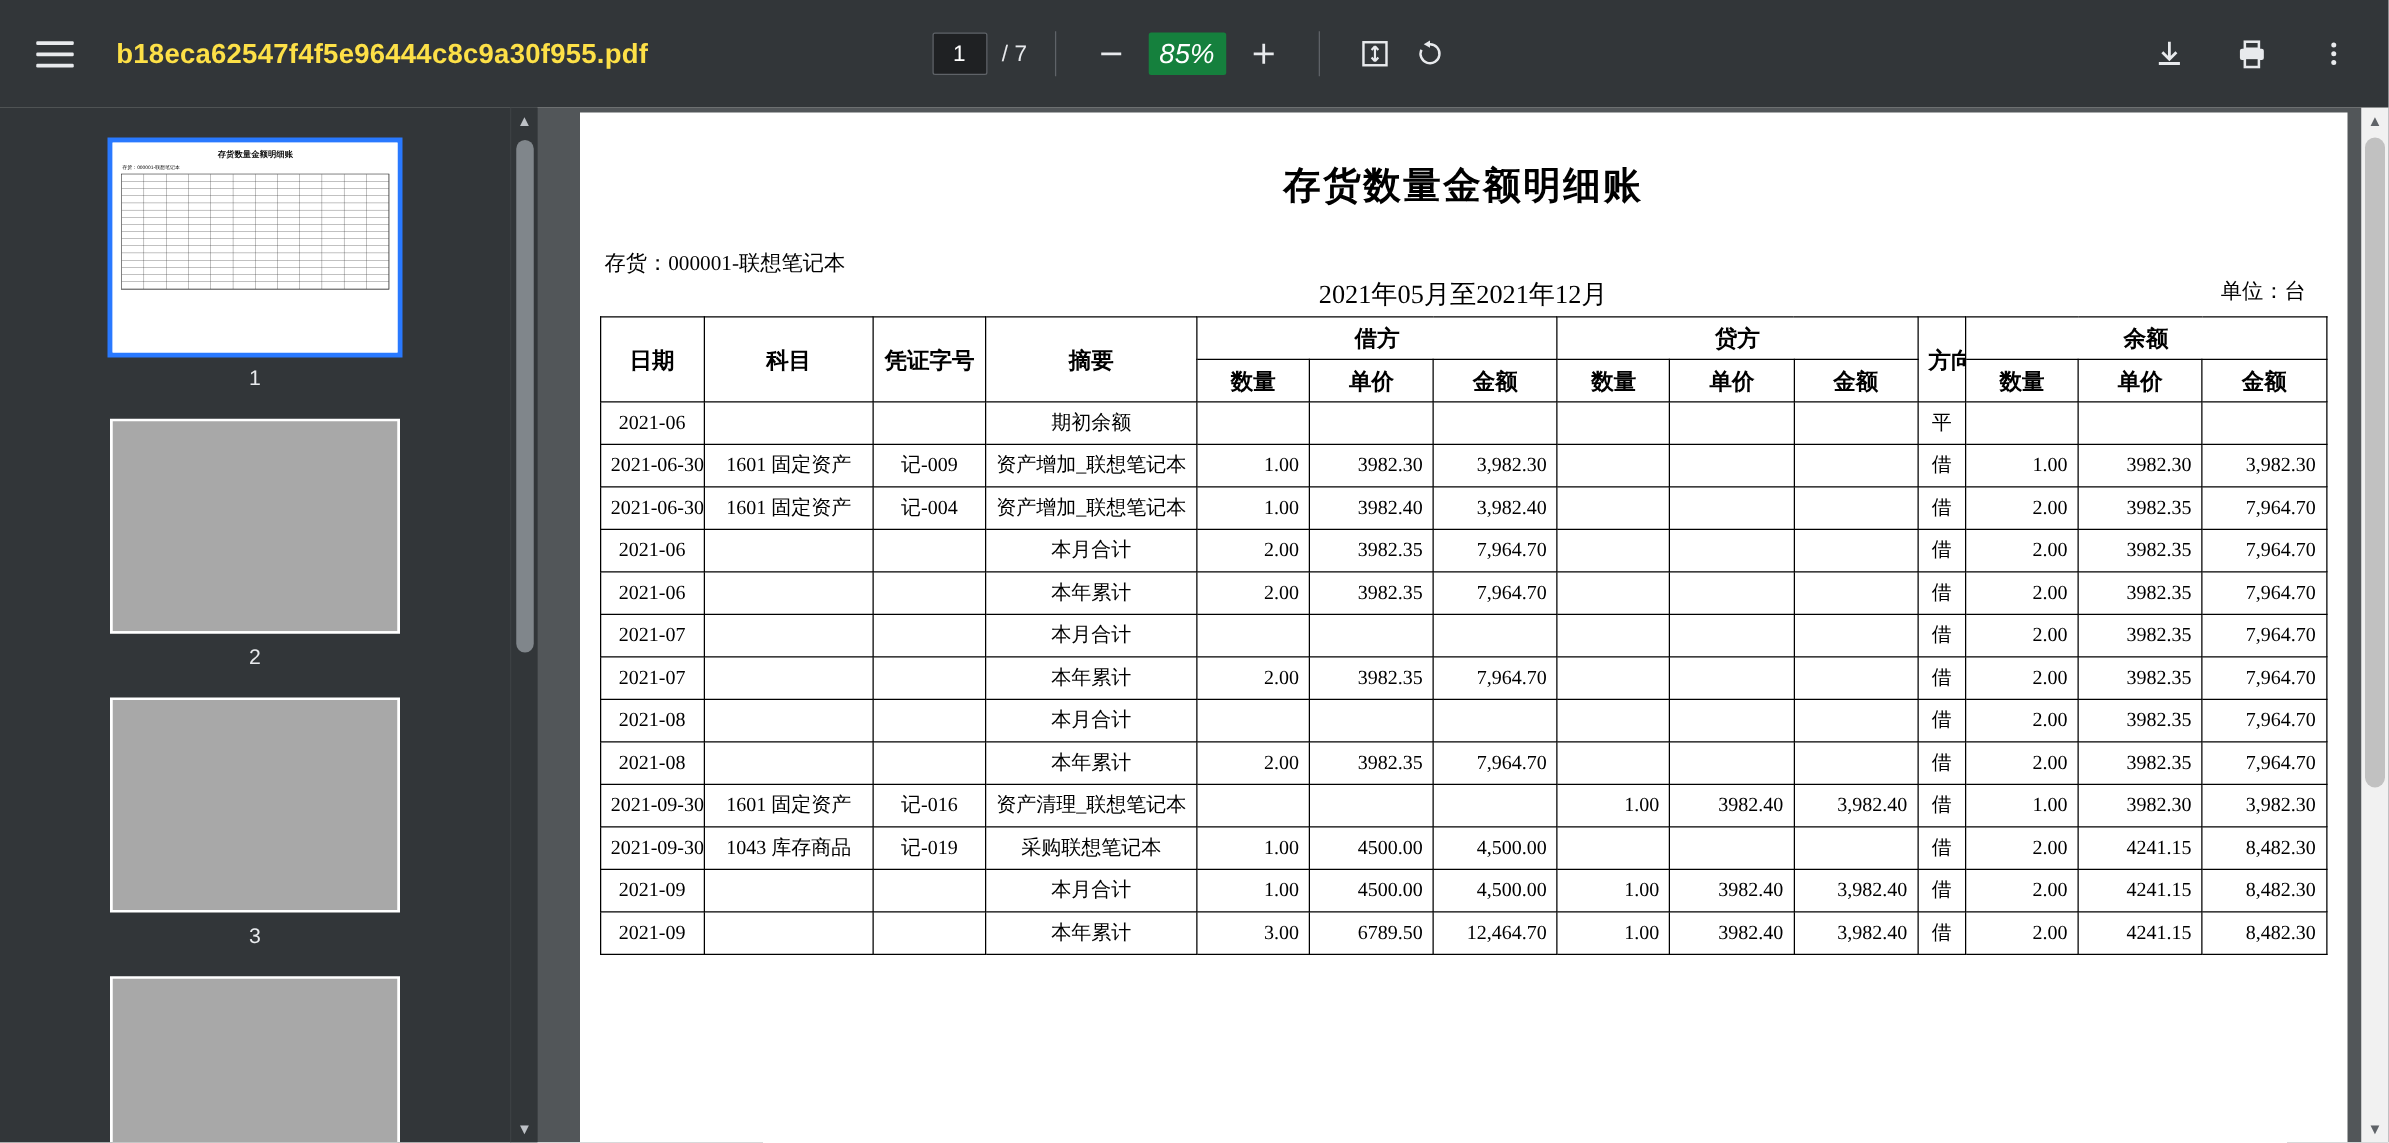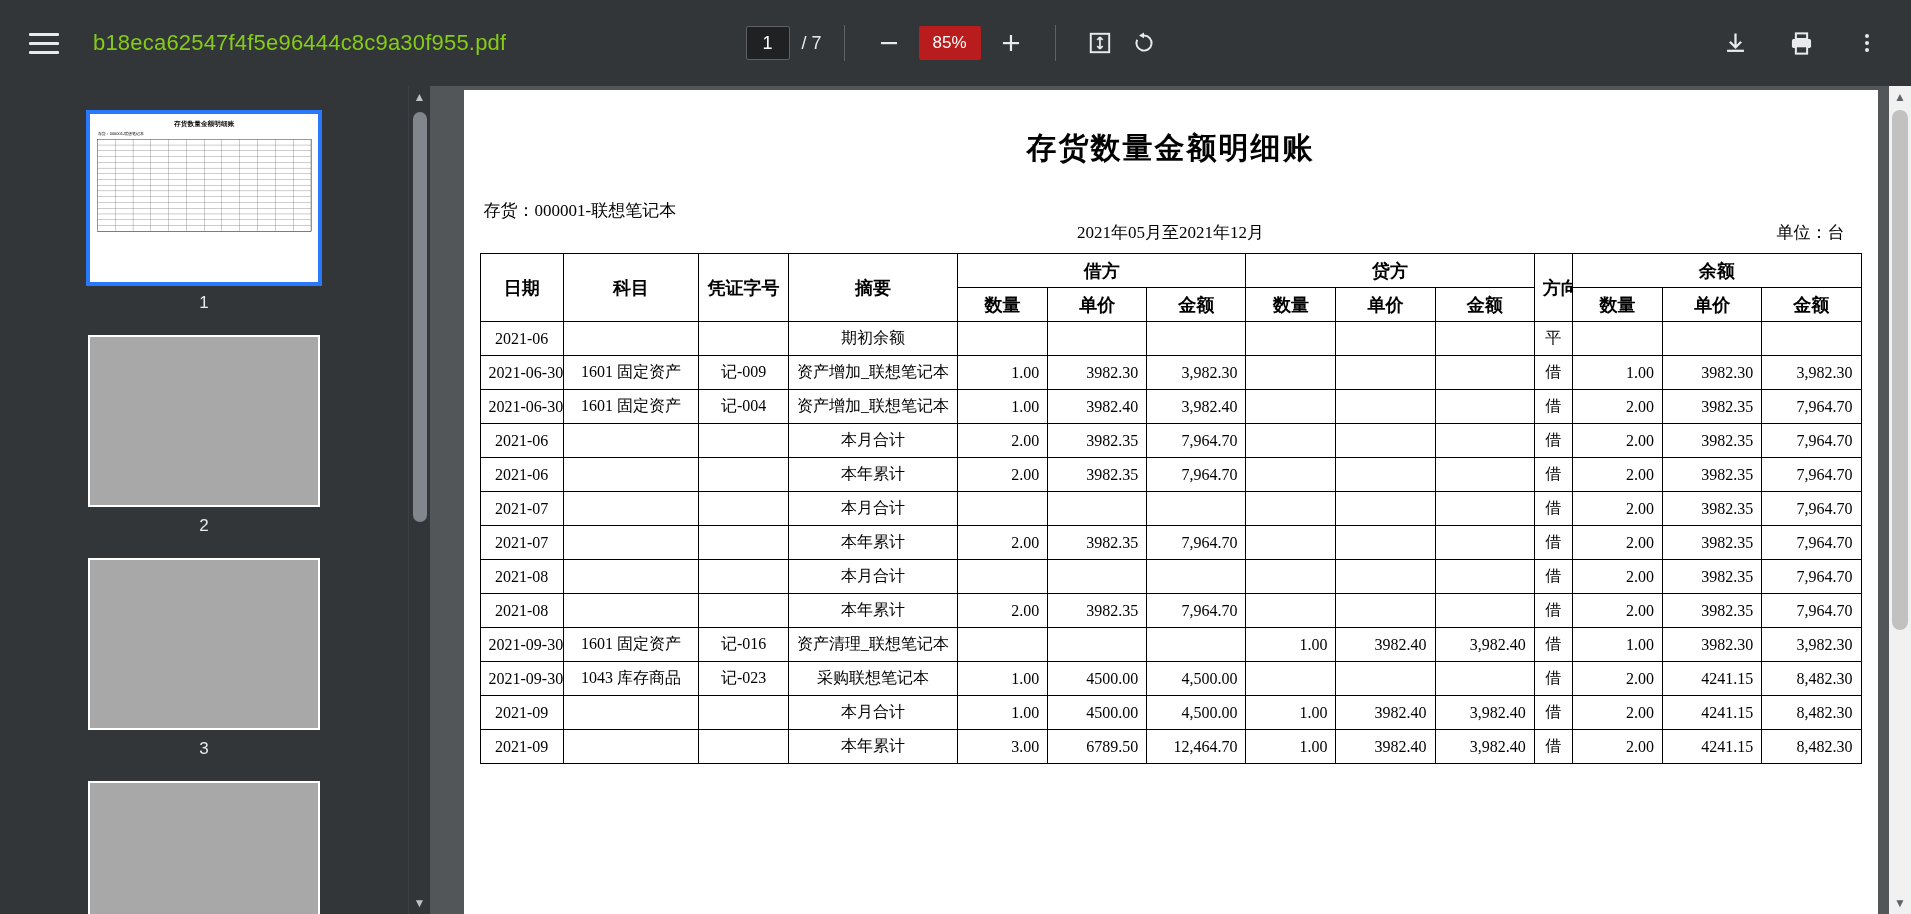--- a/index.html
+++ b/index.html
@@ -22,26 +22,26 @@
   .menu-btn {
     width: 44px; height: 44px;
     display: flex; flex-direction: column; justify-content: center;
     align-items: center; gap: 6px;
     cursor: pointer;
     flex: 0 0 auto;
   }
   .menu-btn span { display: block; width: 30px; height: 3px; background: #e8eaed; border-radius: 1px; }
   .doc-title {
     font-size: 22px;
-    font-weight: normal;
+    font-weight: bold;
     margin-left: 27px;
     white-space: nowrap;
     overflow: hidden;
     text-overflow: ellipsis;
-    color: #84cc16;
+    color: #fde047;
     letter-spacing: .2px;
   }
   .tb-center {
     position: absolute;
     left: 50%;
     transform: translateX(-50%);
     display: flex;
     align-items: center;
     gap: 0px;
   }
@@ -71,26 +71,27 @@
     cursor: pointer;
     border-radius: 50%;
     color: #e8eaed;
     font-size: 26px;
     line-height: 1;
     user-select: none;
   }
   .zoom-val {
     min-width: 62px;
     height: 34px;
-    background: #b91c1c;
+    background: #15803d;
     border-radius: 2px;
     display: flex; align-items: center; justify-content: center;
-    font-size: 17px;
+    font-size: 22px;
     color: #ffffff;
     margin: 0 8px;
+    font-style: italic;
   }
   .tb-right {
     margin-left: auto;
     display: flex;
     align-items: center;
     gap: 22px;
   }
   svg { display: block; }
 
   
@@ -209,21 +210,21 @@
     margin-top: 30px;
     font-size: 17px;
     font-family: "Liberation Serif", serif;
     position: relative;
     height: 24px;
   }
   .pg-inv { position: absolute; left: 4px; top: 0; }
   .pg-period {
     position: absolute; left: 50%; transform: translateX(-50%);
     top: 22px;
-    font-size: 17px;
+    font-size: 21px;
   }
   .pg-unit { position: absolute; right: 17px; top: 22px; font-size: 17px; }
 
   table.ledger {
     width: 100%;
     border-collapse: collapse;
     margin-top: 30px;
     font-family: "Liberation Serif", serif;
     table-layout: fixed;
     padding-left: 48px;
@@ -1053,21 +1054,21 @@
               <td class="num">3982.40</td>
               <td class="num">3,982.40</td>
               <td>借</td>
               <td class="num">1.00</td>
               <td class="num">3982.30</td>
               <td class="num">3,982.30</td>
             </tr>
             <tr>
               <td>2021-09-30</td>
               <td>1043 库存商品</td>
-              <td>记-023</td>
+              <td>记-019</td>
               <td class="lft">采购联想笔记本</td>
               <td class="num">1.00</td>
               <td class="num">4500.00</td>
               <td class="num">4,500.00</td>
               <td class="num"></td>
               <td class="num"></td>
               <td class="num"></td>
               <td>借</td>
               <td class="num">2.00</td>
               <td class="num">4241.15</td>

